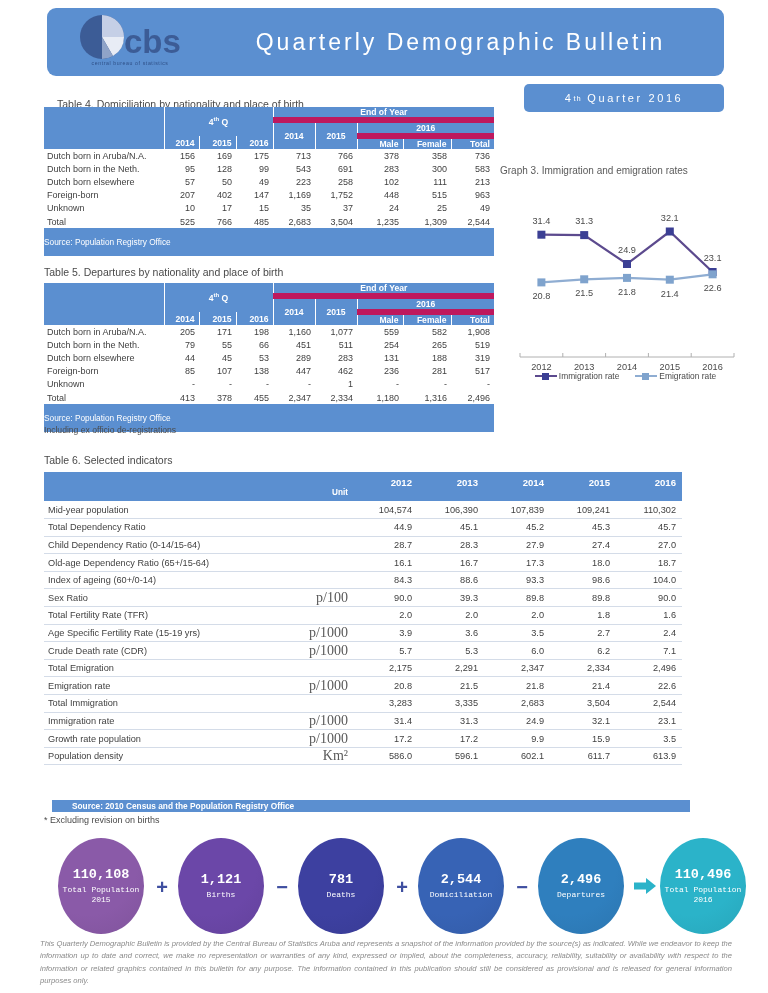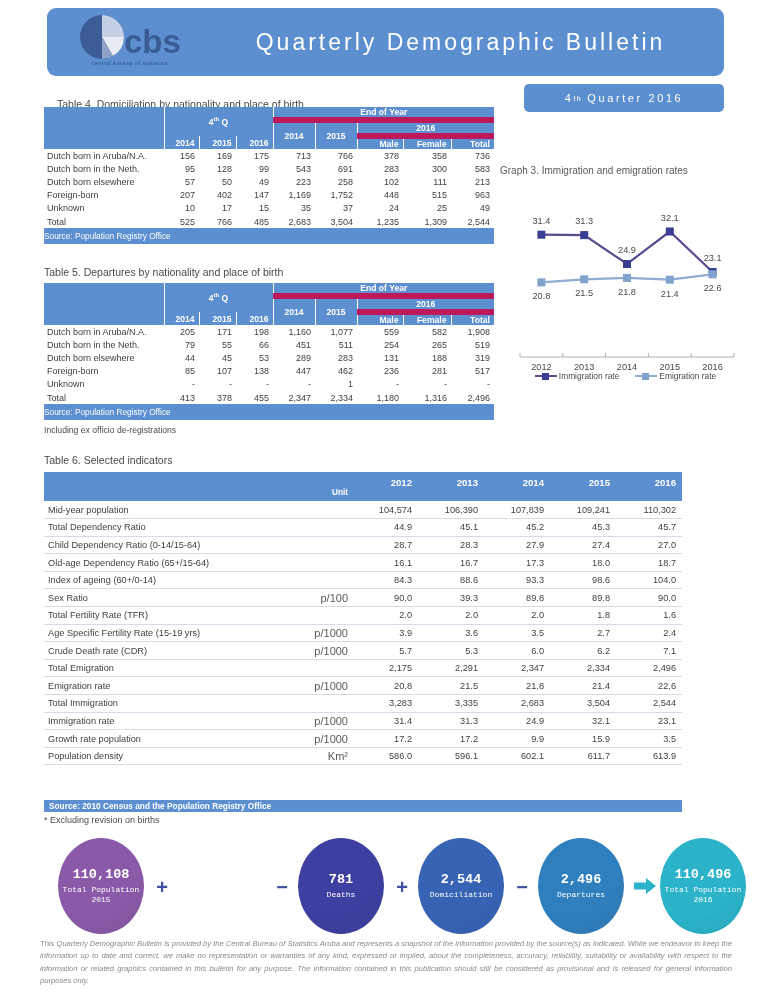--- a/index.html
+++ b/index.html
@@ -74,21 +74,21 @@
     color: #3f3f3f; height: 13.2px; font-size: 9px;
   }
   .xtab td.num {
     text-align: right; padding-right: 4px;
     color: #3f3f3f; height: 13.2px; font-size: 9px;
   }
   .srcbar {
     background: #5b8fd0; color: #ffffff;
     font-size: 8.3px; font-weight: bold;
     text-align: left; padding-left: 3px;
-    height: 16px;
+    height: 28px;
   }
   .note {
     position: absolute; font-size: 8.6px; color: #4a4a4a;
   }
 
   
   .graph-title {
     position: absolute; left: 500px; top: 165px;
     font-size: 10px; color: #5a5a5a; white-space: nowrap;
   }
@@ -125,28 +125,28 @@
     font-size: 8.2px; vertical-align: bottom;
     padding-bottom: 4px; padding-top: 0;
     text-align: right; padding-right: 4px;
   }
   .t6 thead th.ind { text-align: left; padding-left: 4px; }
   .t6 tbody td {
     height: 17.6px; border-bottom: 1px solid #d4dce8;
     color: #3f3f3f; font-size: 9.2px;
   }
   .t6 tbody td.ind { text-align: left; padding-left: 4px; }
-  .t6 tbody td.unit { text-align: right; padding-right: 4px; font-size: 11px; color: #5a5a5a; }
+  .t6 tbody td.unit { text-align: right; padding-right: 4px; font-size: 14px; color: #5a5a5a; font-family: Liberation Serif, serif; }
   .t6 tbody td.val { text-align: right; padding-right: 6px; }
   .t6-src {
-    position: absolute; left: 44px; top: 800px;
+    position: absolute; left: 52px; top: 800px;
     width: 638px; height: 12px;
     background: #5b8fd0; color: #ffffff;
     font-size: 8.3px; font-weight: bold;
-    padding-left: 5px; line-height: 12px;
+    padding-left: 20px; line-height: 12px;
   }
   .t6-note { position: absolute; left: 44px; top: 815px; font-size: 9px; color: #4a4a4a; }
 
   
   .circles { position: absolute; left: 44px; top: 838px; width: 690px; height: 96px; }
   .circ {
     position: absolute; top: 0; width: 86px; height: 96px;
     border-radius: 50%;
     display: flex; flex-direction: column;
     align-items: center; justify-content: center;
@@ -629,20 +629,24 @@
 <div class="t6-src">Source: 2010 Census and the Population Registry Office</div>
 <div class="t6-note">* Excluding revision on births</div>
 
 <div class="circles">
     <div class="circ" style="left: 14px; background: radial-gradient(circle at 35% 30%, rgb(138, 90, 168) 0%, rgb(138, 90, 168) 55%, rgba(0, 0, 0, 0.14) 140%), rgb(138, 90, 168);">
       <div class="big">110,108</div>
       <div class="sml">Total Population</div>
       <div class="sml" style="margin-top: 0px;">2015</div>
     </div>
     <div class="op" style="left: 108px;">+</div>
+    <div class="circ" style="left: 134px; background: radial-gradient(circle at 35% 30%, rgb(107, 71, 168) 0%, rgb(107, 71, 168) 55%, rgba(0, 0, 0, 0.14) 140%), rgb(107, 71, 168);">
+      <div class="big">1,121</div>
+      <div class="sml">Births</div>
+    </div>
     <div class="op" style="left: 228px;">−</div>
     <div class="circ" style="left: 254px; background: radial-gradient(circle at 35% 30%, rgb(61, 64, 160) 0%, rgb(61, 64, 160) 55%, rgba(0, 0, 0, 0.14) 140%), rgb(61, 64, 160);">
       <div class="big">781</div>
       <div class="sml">Deaths</div>
     </div>
     <div class="op" style="left: 348px;">+</div>
     <div class="circ" style="left: 374px; background: radial-gradient(circle at 35% 30%, rgb(55, 99, 181) 0%, rgb(55, 99, 181) 55%, rgba(0, 0, 0, 0.14) 140%), rgb(55, 99, 181);">
       <div class="big">2,544</div>
       <div class="sml">Domiciliation</div>
     </div>

